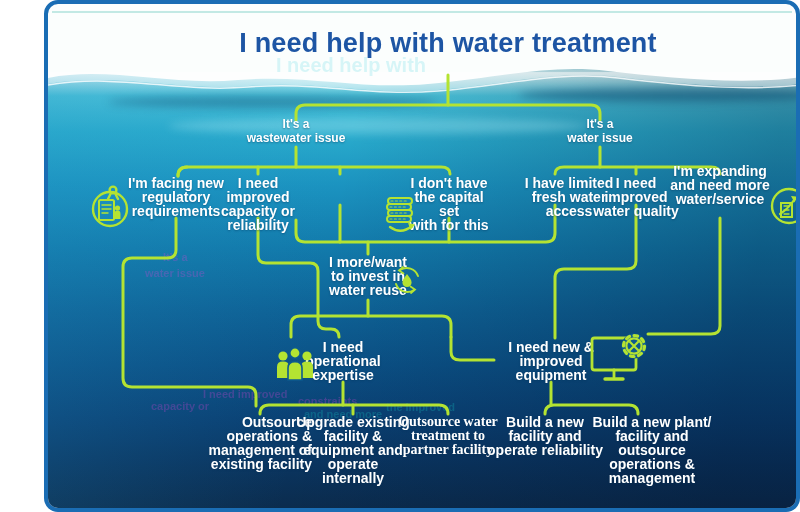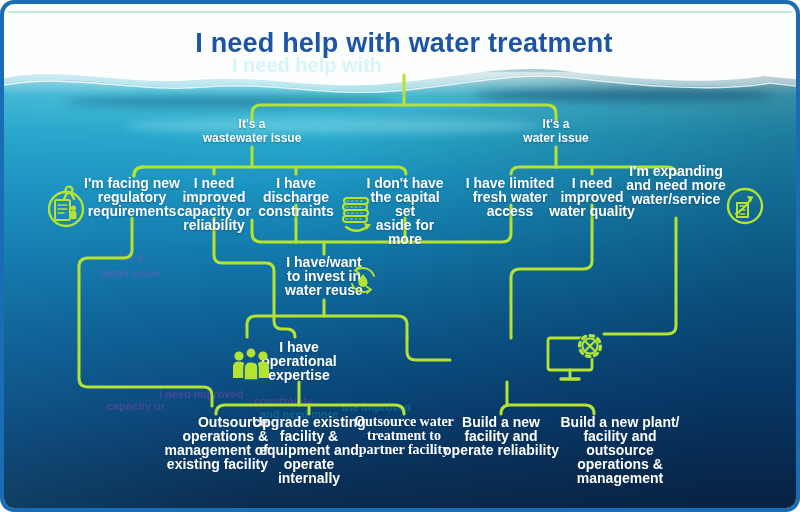--- a/index.html
+++ b/index.html
@@ -1,17 +1,17 @@
 <!DOCTYPE html>
 <html><head>
 <meta charset="utf-8">
 <style>
   html,body{margin:0;padding:0;background:#ffffff;font-family:"Liberation Sans",sans-serif;}
   .stage{position:relative;width:800px;height:512px;overflow:hidden;}
-  .card{position:absolute;inset:0;border:4px solid #1a6db4;border-radius:14px;background:#fbfefd;overflow:hidden;box-sizing:border-box;}
+  .card{position:absolute;inset:0;border:4px solid #1a6db4;border-radius:14px;background:#fbfefd;overflow:hidden;box-sizing:border-box;margin-left:44px;}
   .topline{position:absolute;left:4px;right:4px;top:7px;height:2px;background:#c2e9e4;}
   .sea{position:absolute;left:0;right:0;top:56px;bottom:0;
     background:linear-gradient(180deg,#8edde9 0%,#cfeff2 3%,#49c0d8 8%,#2aaccd 16%,#1b93c0 28%,#127aab 42%,#0e6296 56%,#0b5186 68%,#0a4174 80%,#0a3560 90%,#0b2c4e 100%);}
   .sea-tint{position:absolute;inset:0;background:linear-gradient(100deg,rgba(40,150,200,.22) 0%,rgba(255,255,255,0) 38%,rgba(0,10,35,.28) 90%);}
   .streak{position:absolute;border-radius:50%;filter:blur(4px);}
   .s1{left:60px;top:36px;width:330px;height:12px;background:rgba(8,60,100,.35);}
   .s2{left:470px;top:28px;width:300px;height:14px;background:rgba(8,50,90,.40);}
   .s3{left:120px;top:58px;width:420px;height:16px;background:rgba(190,245,252,.30);}
   .wavewrap{position:absolute;left:0;top:0;width:800px;height:46px;}
   .wires{position:absolute;left:0;top:0;}
@@ -90,56 +90,57 @@
 wastewater issue</div>
     <div class="node branch" style="left:492px;top:113px;width:120px;">It's a
 water issue</div>
 
     <div class="node" style="left:78px;top:172px;width:100px;">I'm facing new
 regulatory
 requirements</div>
     <div class="node" style="left:162px;top:172px;width:96px;">I need improved
 capacity or
 reliability</div>
-    <div class="node" style="left:242px;top:172px;width:100px;">I have discharge
-constraints</div>
     <div class="node" style="left:359px;top:172px;width:84px;">I don't have
 the capital set
-aside for more</div>
-    <div class="node" style="left:448px;top:172px;width:116px;">I have limited
+with for this</div>
+    <div class="node" style="left:463px;top:172px;width:116px;">I have limited
 fresh water access</div>
     <div class="node" style="left:540px;top:172px;width:96px;">I need improved
 water quality</div>
     <div class="node" style="left:622px;top:160px;width:100px;">I'm expanding
 and need more
 water/service</div>
 
-    <div class="node" style="left:281px;top:251px;width:78px;">I have/want
+    <div class="node" style="left:281px;top:251px;width:78px;">I more/want
 to invest in
 water reuse</div>
 
-    <div class="node" style="left:253px;top:336px;width:84px;">I have
+    <div class="node" style="left:253px;top:336px;width:84px;">I need
 operational
 expertise</div>
+    <div class="node" style="left:457px;top:336px;width:92px;">I need new &amp;
+improved
+equipment</div>
 
     <div class="node" style="left:160px;top:411px;width:104px;text-align:right;">Outsource
 operations &amp;
 management of
 existing facility</div>
     <div class="node" style="left:247px;top:411px;width:116px;">Upgrade existing
 facility &amp;
 equipment and
 operate internally</div>
     <div class="node" style="left:344px;top:411px;width:112px;font-family:Liberation Serif, serif;">Outsource water
 treatment to
 partner facility</div>
     <div class="node" style="left:439px;top:411px;width:116px;">Build a new
 facility and
 operate reliability</div>
-    <div class="node" style="left:550px;top:411px;width:132px;">Build a new plant/
+    <div class="node" style="left:538px;top:411px;width:132px;">Build a new plant/
 facility and outsource
 operations &amp;
 management</div>
 
     <div class="icon" style="left:40px;top:178px;">
       <svg width="46" height="54" viewBox="0 0 46 54">
         <g transform="translate(22,27)" stroke="#b4e332" stroke-width="2.4" fill="none" stroke-linecap="round">
           <circle r="17"></circle>
           <circle cx="3" cy="-19" r="3.4"></circle>
           <path d="M1,-16 L-2,-10 M5,-16 L8,-10"></path>

